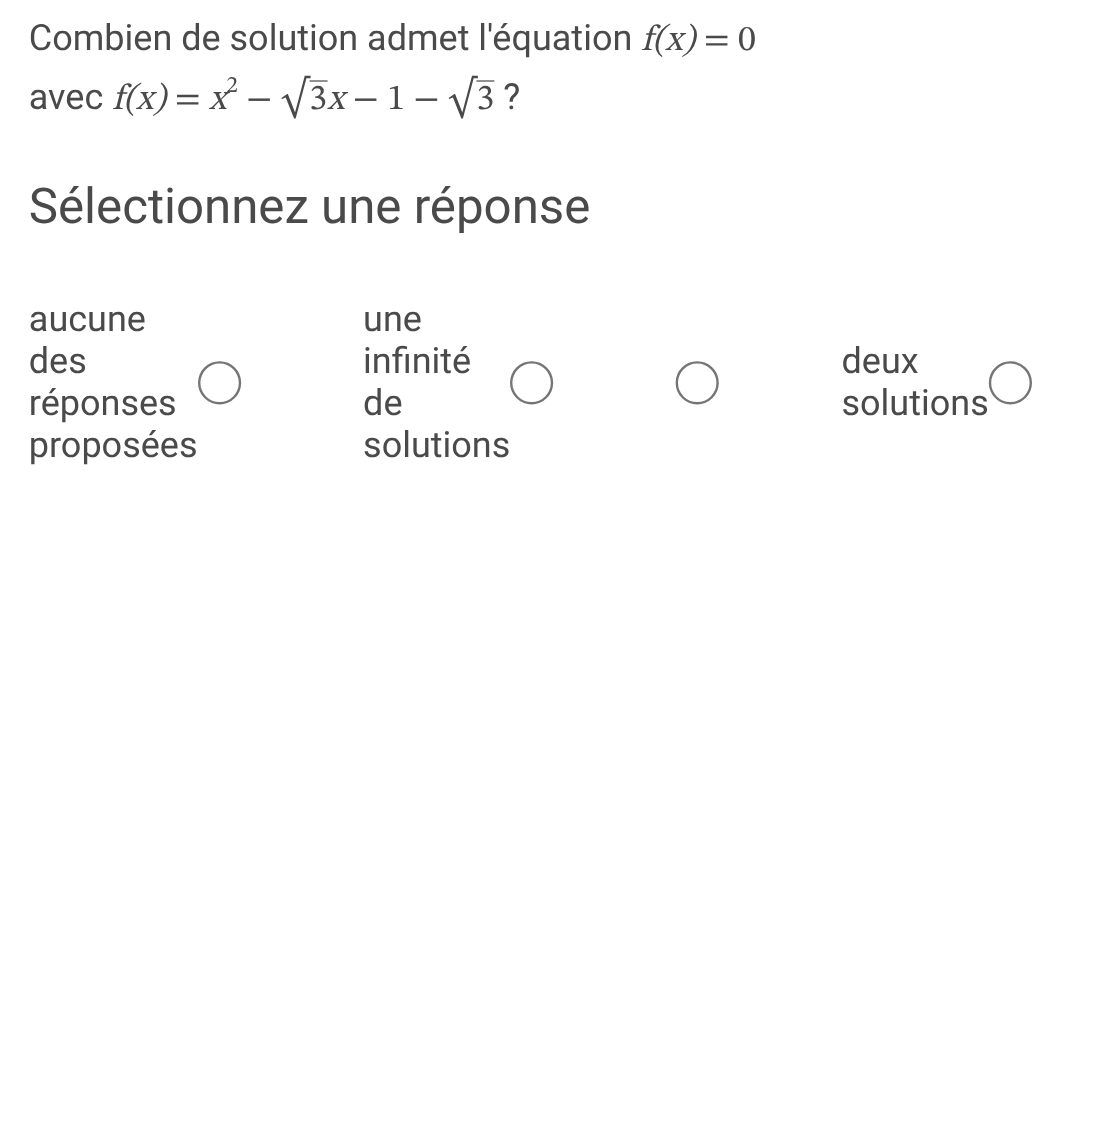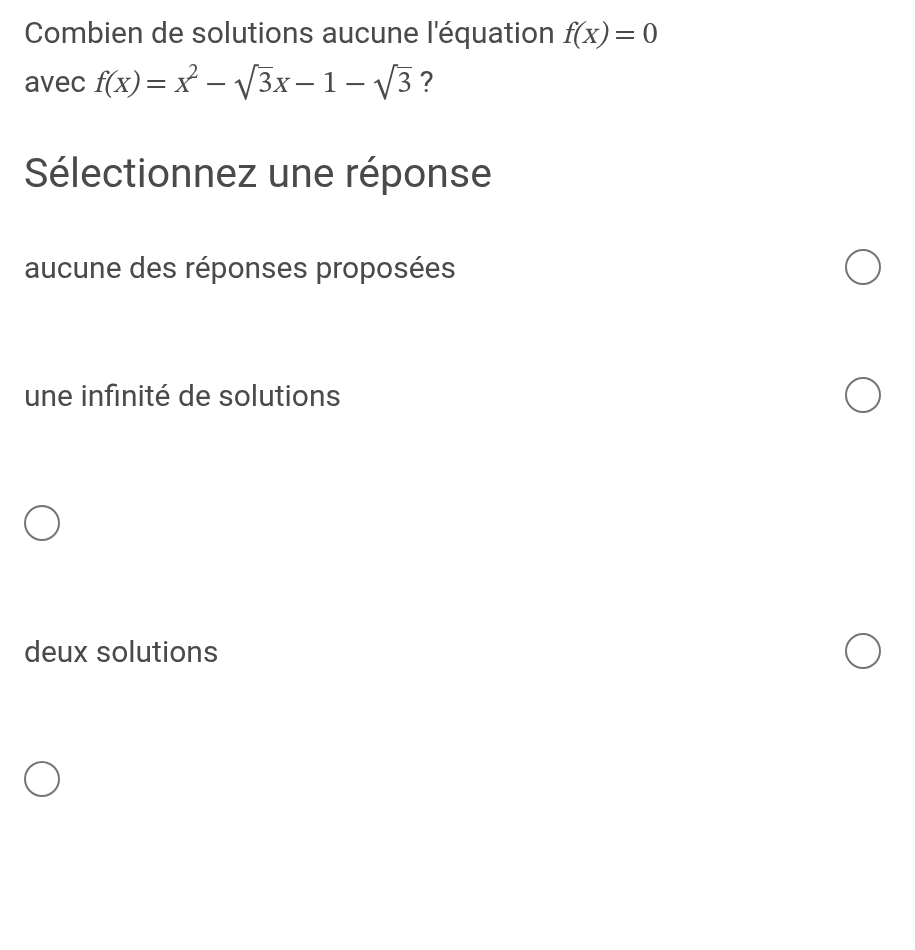--- a/index.html
+++ b/index.html
@@ -29,21 +29,20 @@
     .math-upright {
       font-style: normal;
     }
     .instruction {
       font-size: 41px;
       color: #4a4a4a;
       margin-bottom: 52px;
     }
     .options {
       display: flex;
-      flex-direction: column;
       gap: 92px;
     }
     .option {
       display: flex;
       justify-content: space-between;
       align-items: center;
       cursor: pointer;
     }
     .option-label {
       font-size: 30px;
@@ -72,21 +71,21 @@
     }
     .equation-line {
       white-space: nowrap;
     }
   </style>
 </head>
 <body>
 
 <div class="question-text">
   <span class="equation-line">
-    <span>Combien de solutions aucune l'équation </span><span class="math">f(x)</span><span class="math math-upright"> = </span><span class="math math-upright">0</span>
+    <span>Combien de solution admet l'équation </span><span class="math">f(x)</span><span class="math math-upright"> = </span><span class="math math-upright">0</span>
   </span>
   <br>
   <span class="equation-line">
     <span>avec </span><span class="math">f(x)</span><span class="math math-upright"> = </span><span class="math">x</span><span class="math sup math-upright">2</span><span class="math math-upright"> − </span><span class="sqrt-symbol math-upright">√</span><span class="math math-upright sqrt-arg">3</span><span class="math">x</span><span class="math math-upright"> − </span><span class="math math-upright">1</span><span class="math math-upright"> − </span><span class="sqrt-symbol math-upright">√</span><span class="math math-upright sqrt-arg">3</span><span> ?</span>
   </span>
 </div>
 
 <div class="instruction">Sélectionnez une réponse</div>
 
 <div class="options">

